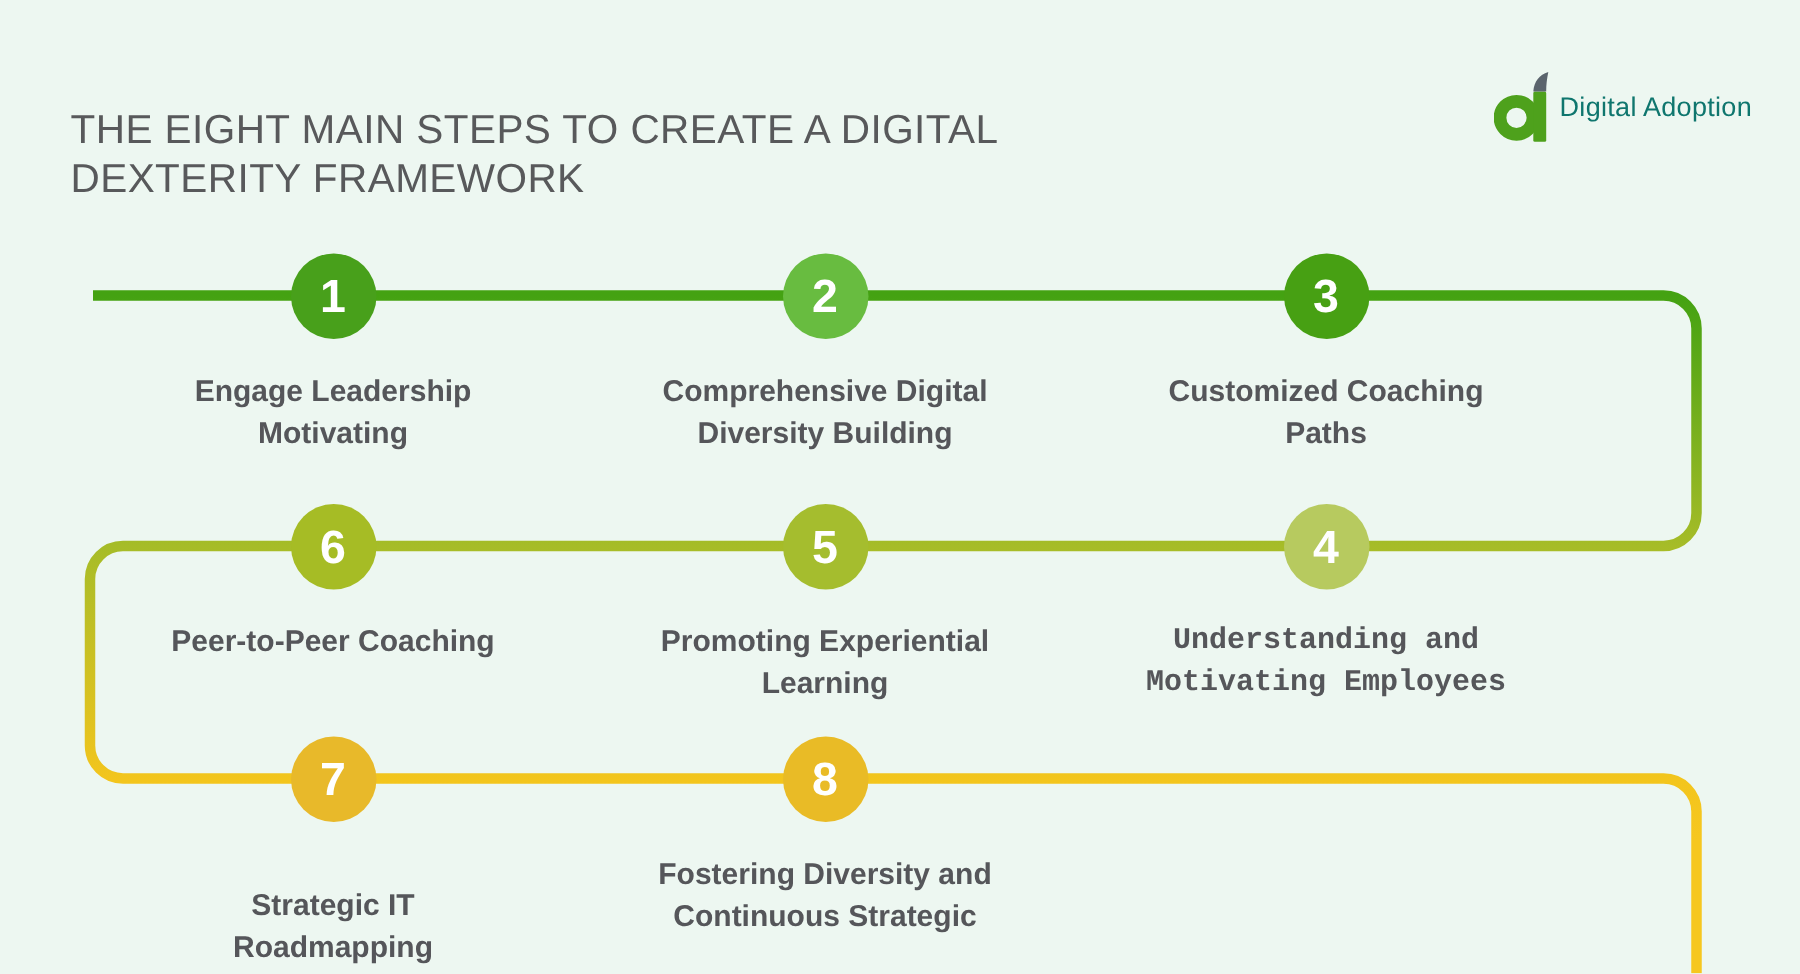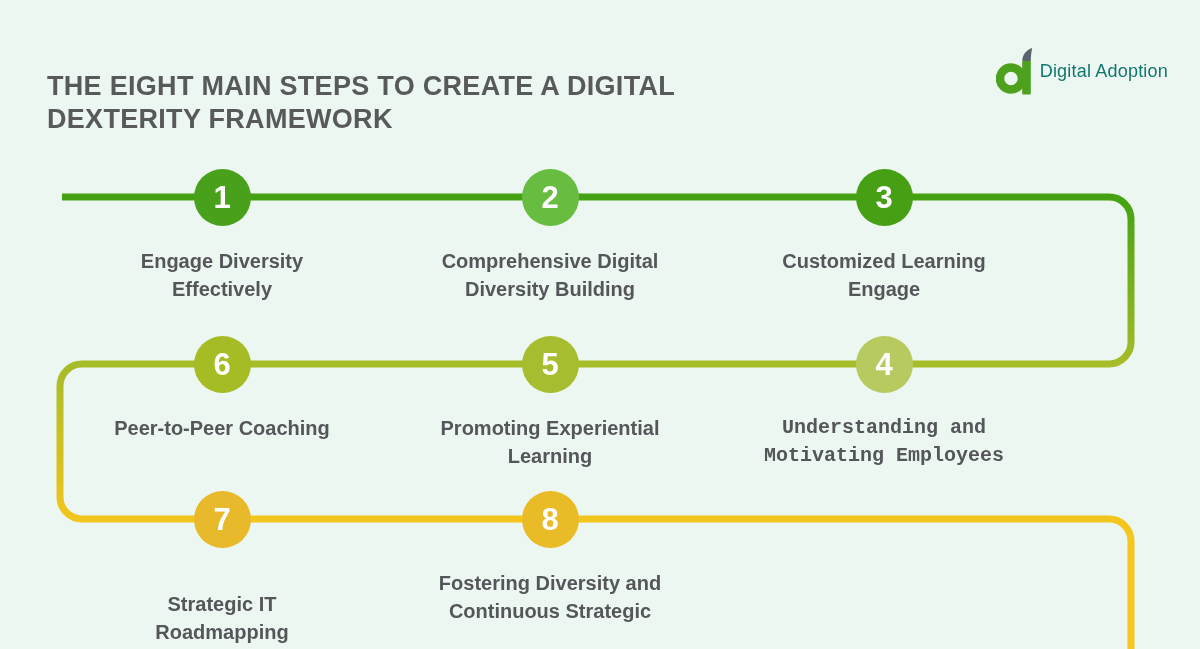--- a/index.html
+++ b/index.html
@@ -4,21 +4,21 @@
 <style>
   html,body{margin:0;padding:0;}
   body{
     width:1200px;height:649px;position:relative;overflow:hidden;
     background:#edf7f1;
     font-family:"Liberation Sans", sans-serif;
   }
   
   .title{
     position:absolute;left:47px;top:52px;width:700px;
-    font-size:27px;line-height:33px;font-weight:700;
+    font-size:27px;line-height:33px;font-weight:400;
     color:#58595b;letter-spacing:.3px;
   }
   .logo{
     position:absolute;top:48px;right:32px;
     display:flex;align-items:center;gap:6px;
   }
   .logo-text{
     font-size:18px;color:#0f766e;letter-spacing:.2px;
   }
   
@@ -80,35 +80,35 @@
   </defs>
   <path d="M 62 197 L 1109 197 A 22 22 0 0 1 1131 219 L 1131 342 A 22 22 0 0 1 1109 364
            L 82 364 A 22 22 0 0 0 60 386 L 60 497 A 22 22 0 0 0 82 519
            L 1109 519 A 22 22 0 0 1 1131 541 L 1131 649" fill="none" stroke="url(#pathGrad)" stroke-width="7"></path>
 </svg>
 
 <div class="step pos-r1c1">
   <div class="circle" style="background-color: rgb(72, 160, 27);">
     <span>1</span>
   </div>
-  <div class="step-label">Engage Diversity Effectively</div>
+  <div class="step-label">Engage Leadership Motivating</div>
 </div>
 
 <div class="step pos-r1c2">
   <div class="circle" style="background-color: rgb(104, 188, 64);">
     <span>2</span>
   </div>
   <div class="step-label">Comprehensive Digital Diversity Building</div>
 </div>
 
 <div class="step pos-r1c3">
   <div class="circle" style="background-color: rgb(71, 160, 19);">
     <span>3</span>
   </div>
-  <div class="step-label">Customized Learning Engage</div>
+  <div class="step-label">Customized Coaching Paths</div>
 </div>
 
 <div class="step pos-r2c1">
   <div class="circle" style="background-color: rgb(166, 188, 37);">
     <span>6</span>
   </div>
   <div class="step-label">Peer-to-Peer Coaching</div>
 </div>
 
 <div class="step pos-r2c2">

